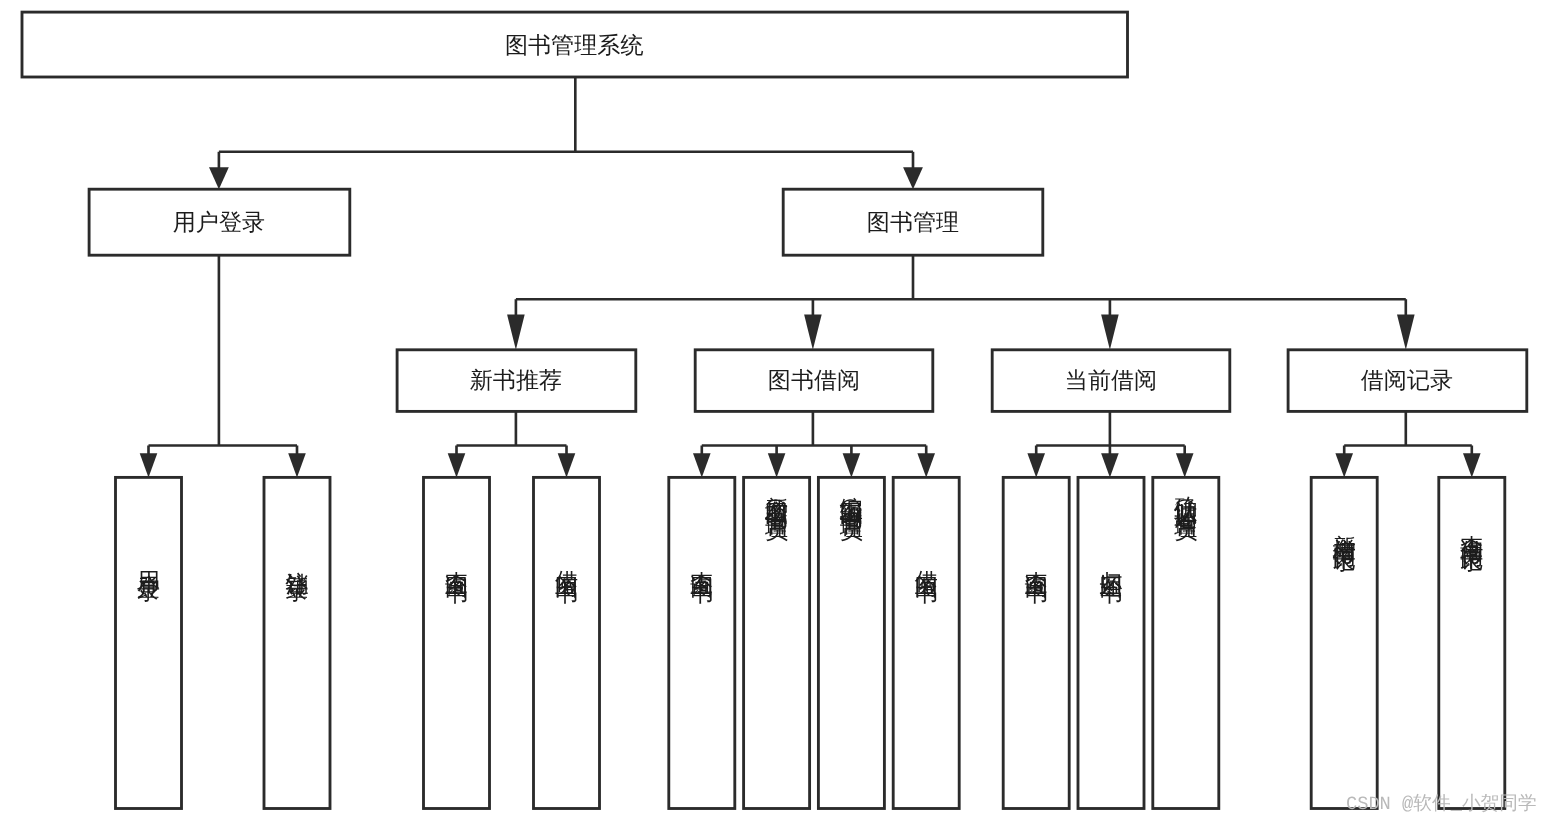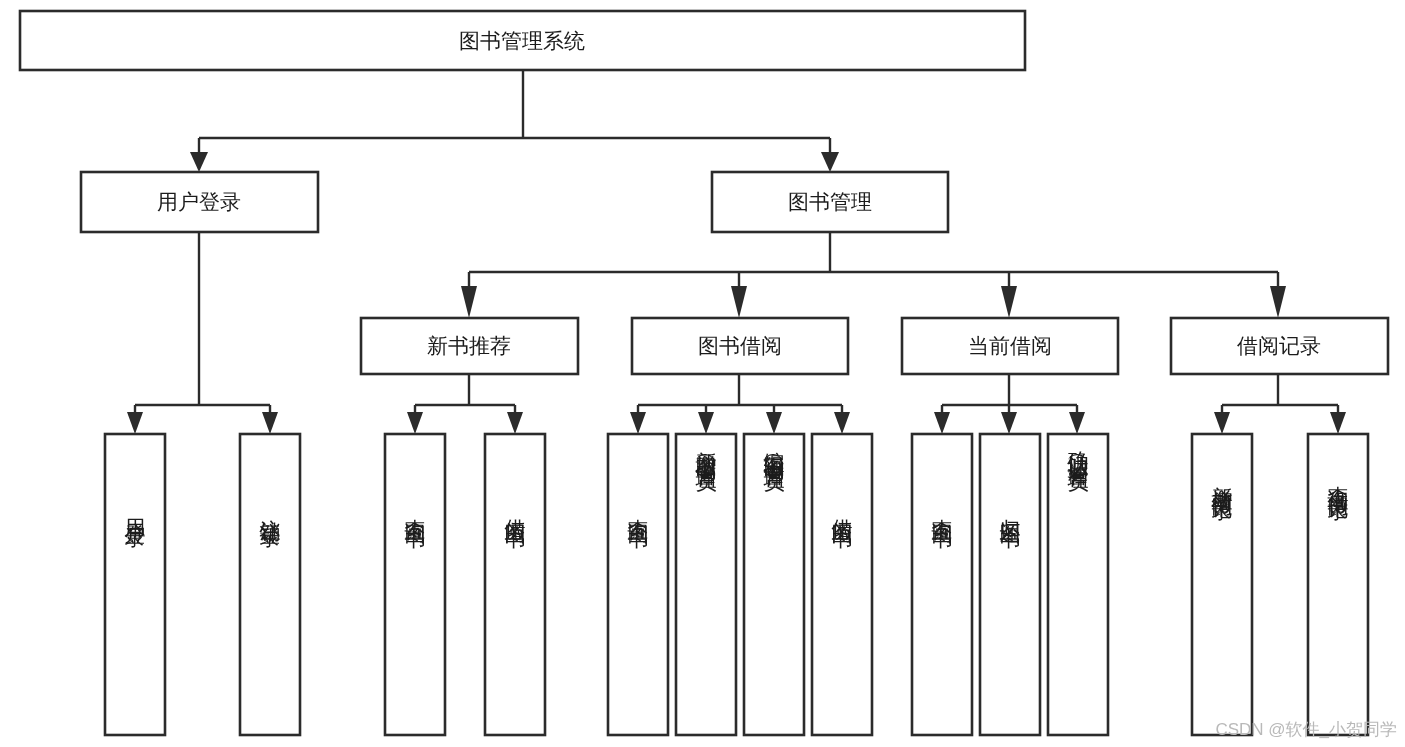--- a/index.html
+++ b/index.html
@@ -54,21 +54,21 @@
     fill: #1c1c1c;
     text-anchor: middle;
     writing-mode: tb;
     glyph-orientation-vertical: 0;
     letter-spacing: 3px;
   }
   .watermark-text {
     position: absolute;
     right: 8px;
     bottom: 6px;
-    font-family: Liberation Sans, sans-serif;
+    font-family: Liberation Mono, monospace;
     font-size: 17px;
     color: #b9b9b9;
     white-space: nowrap;
     pointer-events: none;
     user-select: none;
   }
 </style>
 </head>
 <body>
 

